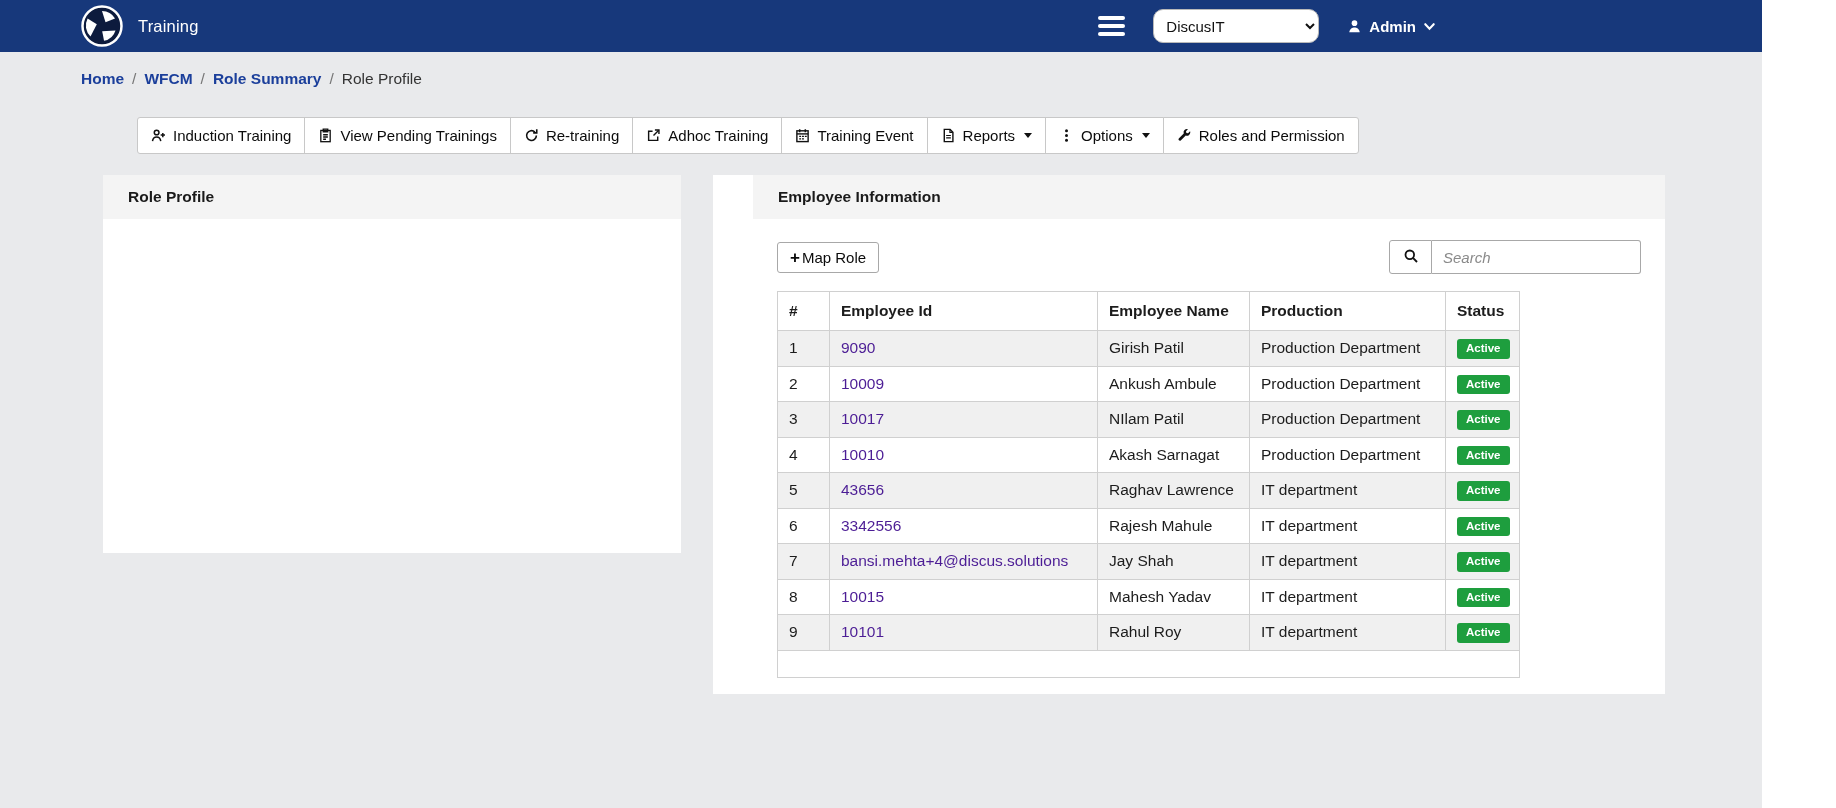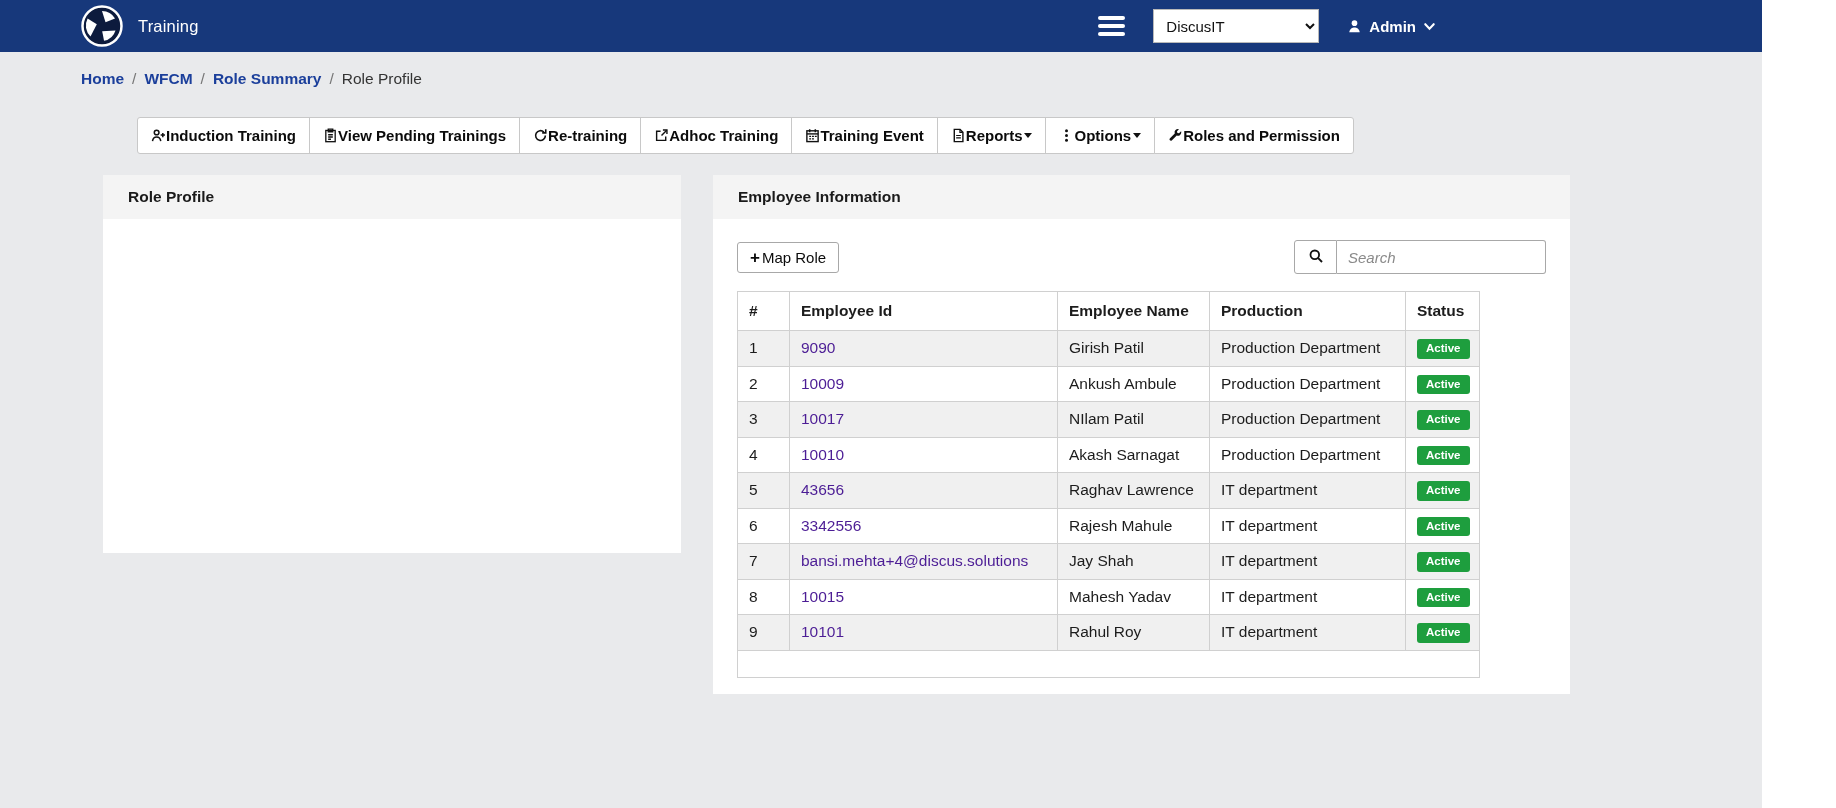--- a/index.html
+++ b/index.html
@@ -7,46 +7,46 @@
   .page { width: 1762px; height: 808px; background: #e9eaec; }
 
   
   .navbar { height: 52px; background: #17387b; display: flex; align-items: center; }
   .navbar-inner { margin-left: 80px; width: 1356px; display: flex; align-items: center; }
   .logo { width: 44px; height: 44px; display: flex; align-items: center; }
   .brand { color: #ffffff; font-size: 16.5px; margin-left: 14px; letter-spacing: .2px; }
   .nav-right { margin-left: auto; display: flex; align-items: center; gap: 28px; }
   .hamburger { display: flex; flex-direction: column; gap: 4px; cursor: pointer; }
   .hamburger span { display: block; width: 27px; height: 4px; background: #ffffff; border-radius: 2px; }
-  .company-select { width: 166px; height: 34px; border-radius: 0; border: 1px solid #b9b9b9; font-size: 15px; padding: 0 8px; background: #ffffff; color: #111; font-family: "Liberation Sans", sans-serif; }
+  .company-select { width: 166px; height: 34px; border-radius: 10px; border: 1px solid #b9b9b9; font-size: 15px; padding: 0 8px; background: #ffffff; color: #111; font-family: "Liberation Sans", sans-serif; }
   .admin { display: flex; align-items: center; gap: 7px; color: #ffffff; font-weight: bold; font-size: 15px; cursor: pointer; }
   .admin svg { display: block; }
 
   
   .breadcrumb { margin: 18px 0 0 81px; font-size: 15.5px; display: flex; gap: 8px; align-items: center; }
   .breadcrumb a { color: #1b3f9b; font-weight: bold; text-decoration: none; }
   .breadcrumb .sep { color: #777; }
   .breadcrumb .current { color: #333; }
 
   
   .toolbar { margin: 29px 0 0 137px; display: flex; }
-  .tb-btn { display: inline-flex; align-items: center; height: 37px; padding: 0 13px; background: #ffffff; border: 1px solid #c8c8c8; font-size: 15px; color: #0b0b0b; cursor: pointer; position: relative; font-family: "Liberation Sans", sans-serif; font-weight: bold; }
+  .tb-btn { display: inline-flex; align-items: center; gap: 7px; height: 37px; padding: 0 13px; background: #ffffff; border: 1px solid #c8c8c8; font-size: 15px; color: #0b0b0b; cursor: pointer; position: relative; font-family: "Liberation Sans", sans-serif; }
   .tb-btn + .tb-btn { margin-left: -1px; }
   .tb-btn:first-child { border-radius: 3px 0 0 3px; }
   .tb-btn:last-child { border-radius: 0 3px 3px 0; }
   .tb-icon { display: inline-flex; width: 15px; height: 15px; }
   .tb-icon svg { width: 15px; height: 15px; }
   .caret { display: inline-block; width: 0; height: 0; border-left: 4px solid transparent; border-right: 4px solid transparent; border-top: 5px solid #111; margin-left: 2px; }
 
   
   .panels { display: flex; gap: 32px; margin: 21px 0 0 103px; align-items: flex-start; }
   .panel { background: #ffffff; }
   .panel-header { background: #f4f4f4; padding: 13px 25px; font-weight: bold; font-size: 15.5px; color: #1a1a1a; }
   .panel-left { width: 578px; min-height: 378px; padding-bottom: 18px; }
-  .panel-right { width: 857px; min-height: 500px; padding-bottom: 16px; }
+  .panel-right { width: 952px; min-height: 500px; padding-bottom: 16px; padding-left: 40px; }
 
   
   .fields { padding: 22px 30px 0 30px; }
   .field-label { font-size: 15.5px; color: #222; margin: 0 0 9px 2px; }
   .field-box { height: 44px; background: #ececec; border: 1px solid #dcdcdc; border-radius: 4px; display: flex; align-items: center; padding: 0 14px; font-size: 15px; color: #333; margin-bottom: 11px; }
   .badge { display: inline-block; background: #1e9e3e; color: #ffffff; font-size: 11.5px; font-weight: bold; padding: 4px 9px; border-radius: 3px; line-height: 1; }
 
   
   .emp-body { padding: 21px 24px 0 24px; }
   .emp-toolbar { display: flex; align-items: center; }

